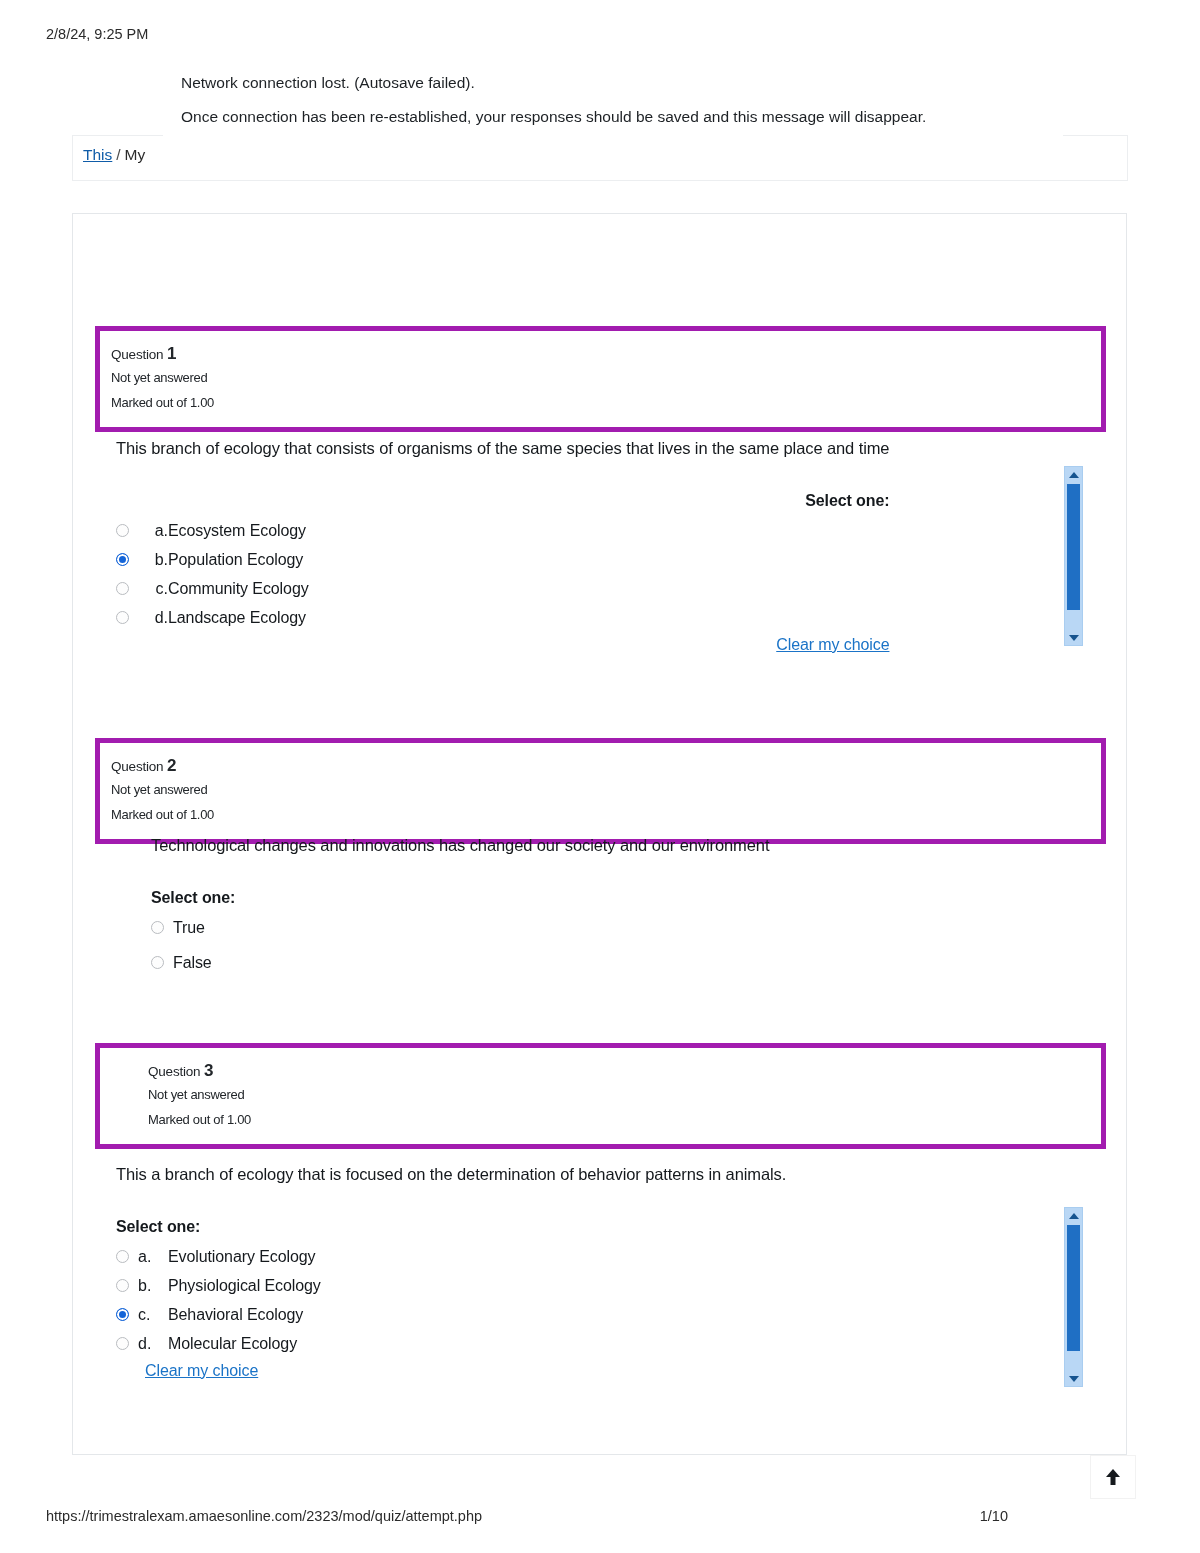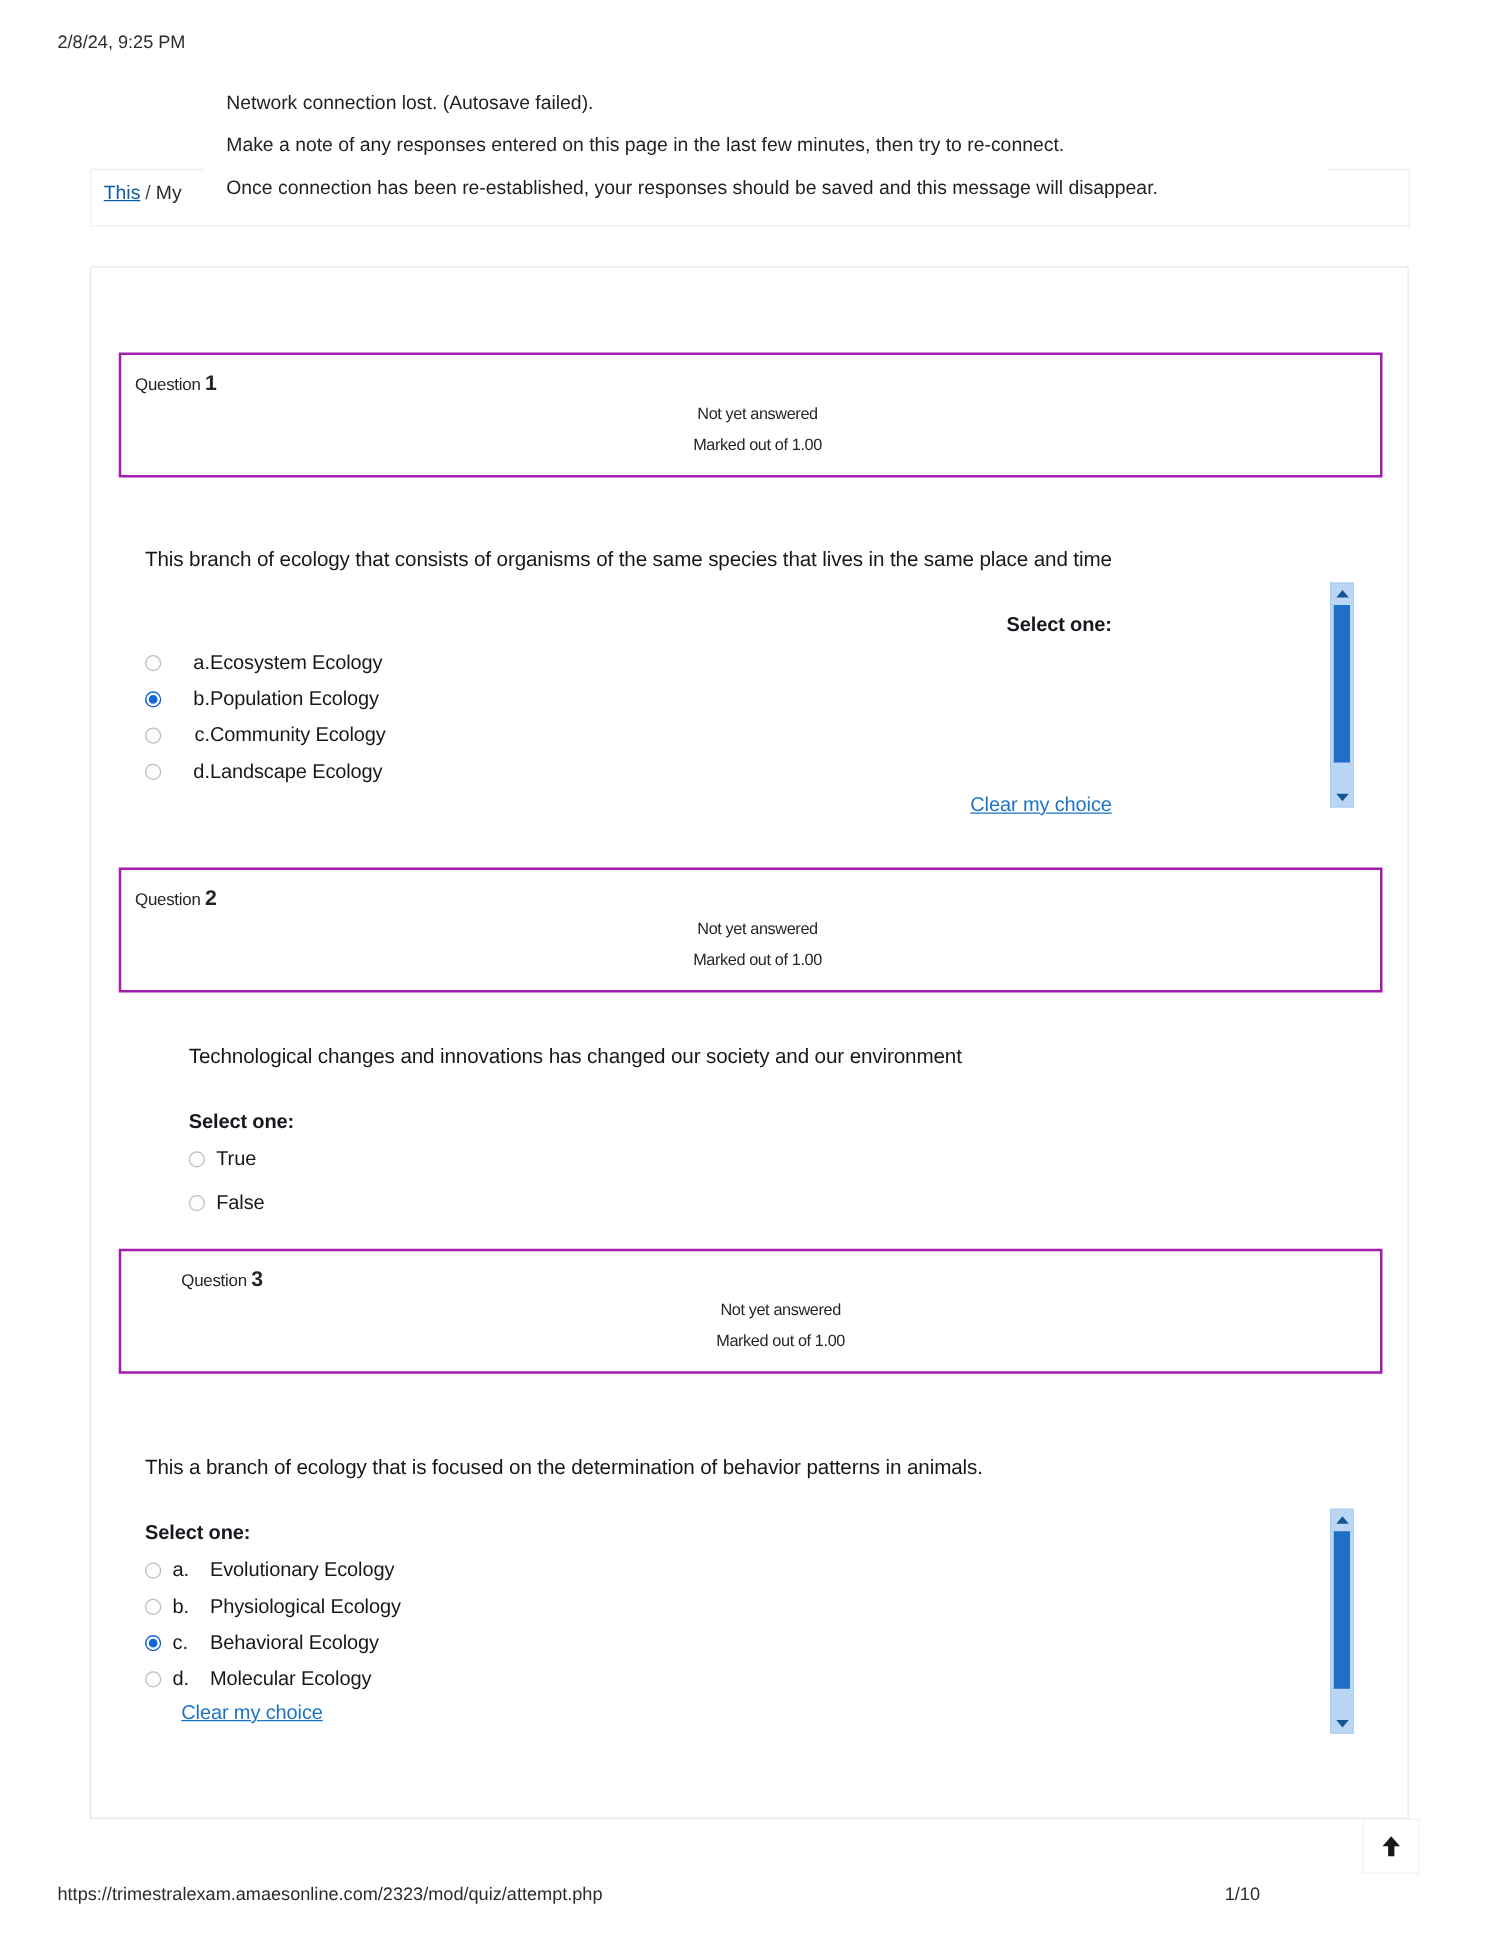--- a/index.html
+++ b/index.html
@@ -98,42 +98,42 @@
     border: 1px solid #e4e7ea;
     background: #ffffff;
     box-sizing: border-box;
   }
 
   
   .qinfo {
     position: absolute;
     left: 95px;
     width: 1011px;
-    border: 2px solid #a21caf;
+    border: 5px solid #a21caf;
     background: #ffffff;
     box-sizing: border-box;
     padding: 13px 0 12px 11px;
+    margin-top: 44px;
   }
   .qinfo-num {
     font-size: 13.5px;
     color: #22262a;
     line-height: 20px;
     letter-spacing: -0.2px;
   }
   .qinfo-num b {
     font-size: 17px;
     font-weight: bold;
   }
   .qinfo-state,
   .qinfo-marks {
     font-size: 13px;
     color: #22262a;
     line-height: 25px;
     letter-spacing: -0.3px;
-    text-align: center;
   }
 
   
   .qbody {
     position: absolute;
     left: 116px;
   }
   .qtext {
     font-size: 16.5px;
     color: #15191d;
@@ -278,21 +278,20 @@
 </div>
 
 <div class="breadcrumb-bar">
   <div class="breadcrumb-inner">
     <a class="breadcrumb-link" href="#">This</a><span class="breadcrumb-sep">/</span><span>My</span>
   </div>
 </div>
 
 <div class="notice-overlay">
   <div class="notice-line">Network connection lost. (Autosave failed).</div>
-  <div class="notice-line">Make a note of any responses entered on this page in the last few minutes, then try to re-connect.</div>
   <div class="notice-line">Once connection has been re-established, your responses should be saved and this message will disappear.</div>
 </div>
 
 <div class="quiz-outer"></div>
 
 <div class="qinfo" style="top:282px;">
   <div class="qinfo-num">
     <span>Question</span>
     <b>1</b>
   </div>

